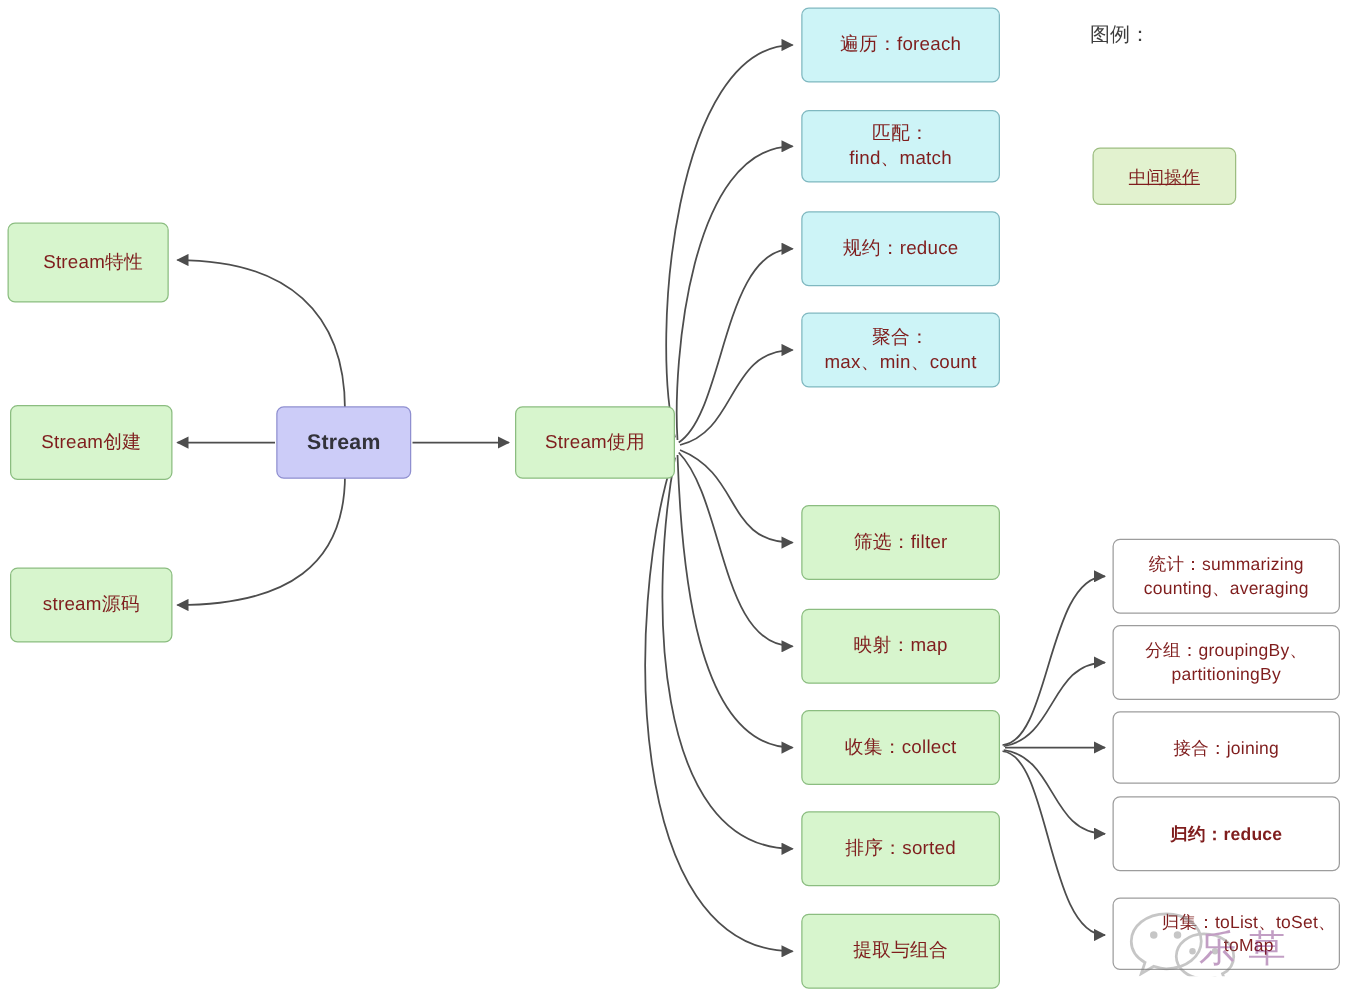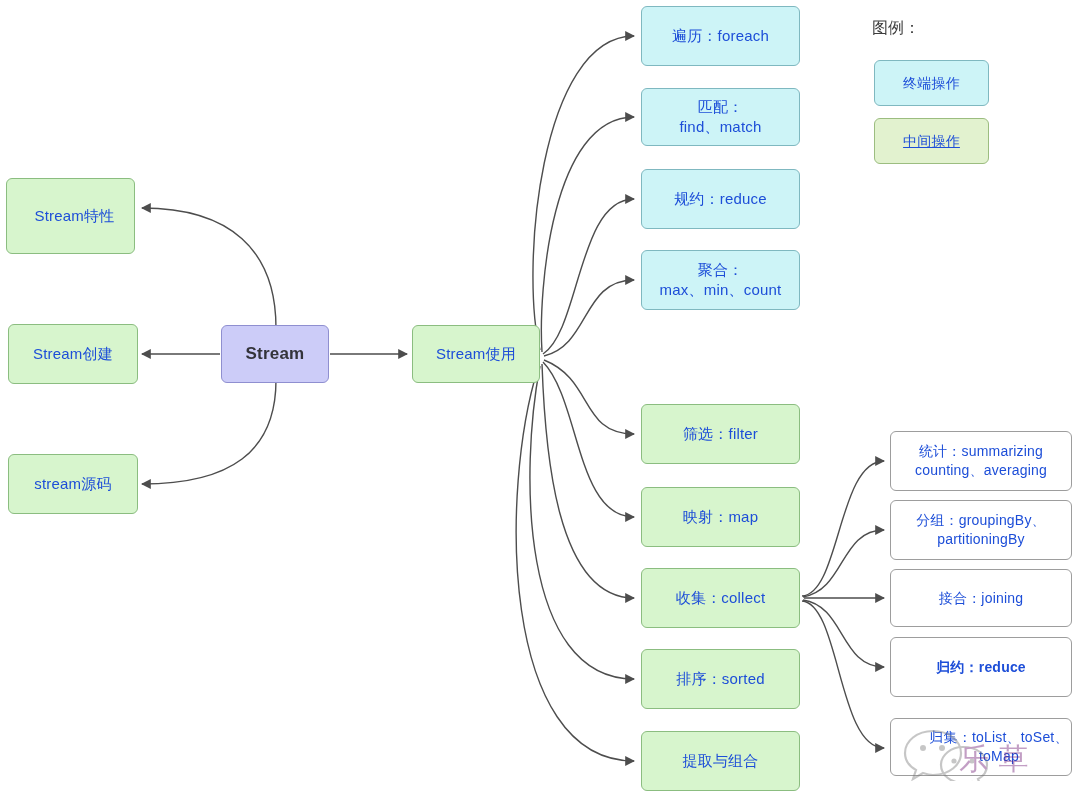--- a/index.html
+++ b/index.html
@@ -15,21 +15,21 @@
 
   .node{
     position:absolute;
     box-sizing:border-box;
     border:1px solid #9a9a9a;
     border-radius:6px;
     display:flex;
     align-items:center;
     justify-content:center;
     text-align:center;
-    color:#1d4ed8;
+    color:#7f1d1d;
     font-size:15px;
     line-height:1.35;
     letter-spacing:.2px;
     white-space:pre-line;
   }
   .node.green{background:#d7f5cd;border-color:#8bbd80;}
   .node.cyan{background:#cdf4f7;border-color:#7fb8c0;}
   .node.purple{background:#ccccf8;border-color:#8f8fd0;font-weight:bold;color:#33333a;font-size:17px;}
   .node.plain{background:#ffffff;border-color:#9d9d9d;}
   .node.legendgreen{background:#e2f2cf;border-color:#9cbd80;}
@@ -88,21 +88,21 @@
       <path d="M 538 368 C 500 490 500 761 634 761"></path>
 
       <path d="M 802 596 C 840 594 838 461 884 461"></path>
       <path d="M 803 597 C 845 590 840 530 884 530"></path>
       <path d="M 804 598 L 884 598"></path>
       <path d="M 803 600 C 845 606 840 667 884 667"></path>
       <path d="M 802 601 C 840 604 838 748 884 748"></path>
     </g>
   </svg>
 
-  <div class="node green" style="left:6px;top:178px;width:129px;height:76px;padding-left:8px;">
+  <div class="node green" style="left:6px;top:178px;width:129px;height:64px;padding-left:8px;">
     <span>Stream特性</span>
   </div>
   <div class="node green" style="left:8px;top:324px;width:130px;height:60px;">
     <span>Stream创建</span>
   </div>
   <div class="node green" style="left:8px;top:454px;width:130px;height:60px;">
     <span>stream源码</span>
   </div>
 
   <div class="node purple" style="left:221px;top:325px;width:108px;height:58px;">
@@ -157,23 +157,20 @@
   </div>
   <div class="node plain" style="left:890px;top:637px;width:182px;height:60px;font-size:14px;font-weight:bold;">
     <span>归约：reduce</span>
   </div>
   <div class="node plain" style="left:890px;top:718px;width:182px;height:58px;font-size:14px;padding-left:36px;">
     <span>归集：toList、toSet、
 toMap</span>
   </div>
 
   <div class="legend-title" style="left:872px;top:18px;">图例：</div>
-  <div class="node cyan" style="left:874px;top:60px;width:115px;height:46px;font-size:14px;">
-    <span>终端操作</span>
-  </div>
   <div class="node legendgreen" style="left:874px;top:118px;width:115px;height:46px;font-size:14px;text-decoration:underline;">
     <span>中间操作</span>
   </div>
 
   <div id="watermark">
     <svg width="95" height="58" viewBox="0 0 95 58">
       <g fill="none" stroke="#7a7a7a" stroke-width="2.2">
         <path d="M36 8 C20 8 8 18 8 30 C8 37 12 43 19 47 L16 56 L26 50 C29 51 33 52 36 52
                  C52 52 64 42 64 30 C64 18 52 8 36 8 Z"></path>
         <path d="M66 24 C54 24 44 32 44 42 C44 52 54 60 66 60 C69 60 72 60 75 59 L84 64 L81 56

